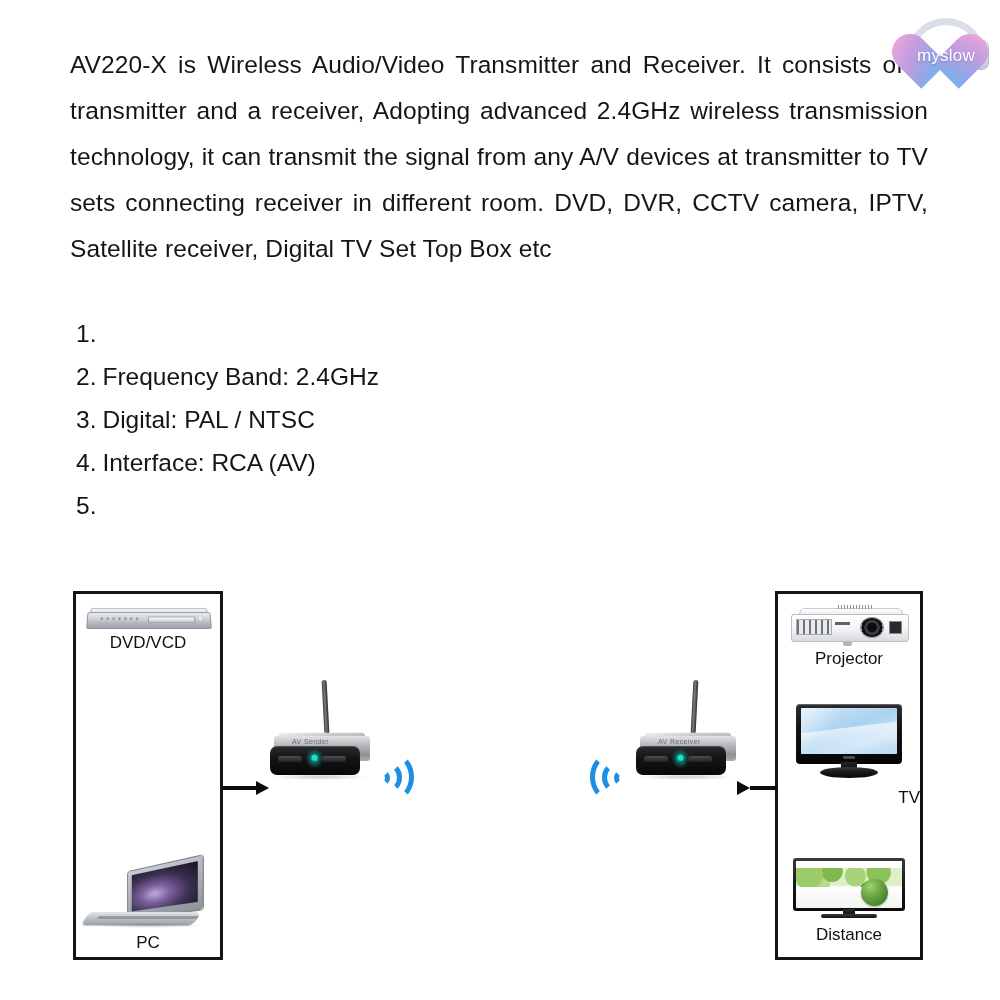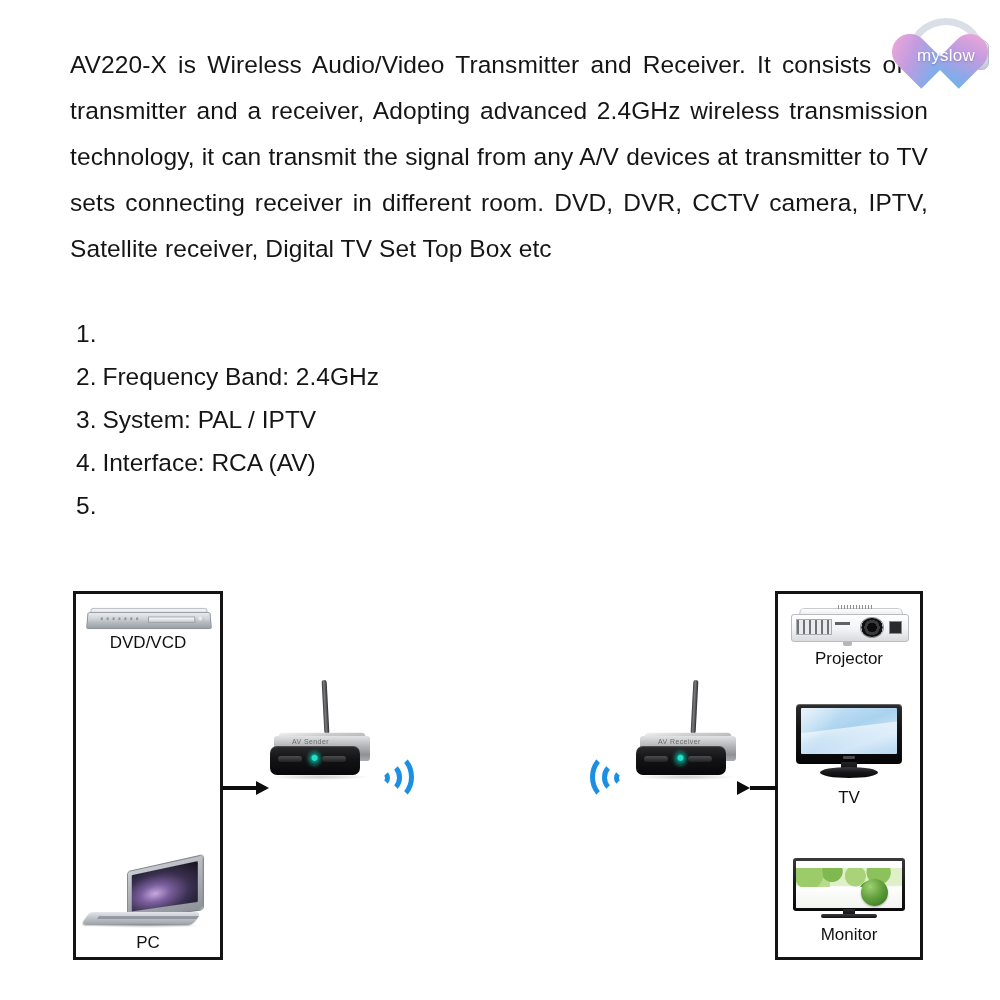--- a/index.html
+++ b/index.html
@@ -502,21 +502,21 @@
 <div id="spec-list">
   <div class="spec-row">
     <span class="spec-num">1.</span>
   </div>
   <div class="spec-row">
     <span class="spec-num">2.</span>
     <span class="spec-text">Frequency Band: 2.4GHz</span>
   </div>
   <div class="spec-row">
     <span class="spec-num">3.</span>
-    <span class="spec-text">System: PAL / IPTV</span>
+    <span class="spec-text">Digital: PAL / NTSC</span>
   </div>
   <div class="spec-row">
     <span class="spec-num">4.</span>
     <span class="spec-text">Interface: RCA (AV)</span>
   </div>
   <div class="spec-row tight">
     <span class="spec-num">5.</span>
   </div>
 </div>
 
@@ -560,21 +560,21 @@
           <div class="front"></div>
         <div class="vents"></div>
           <div class="brand"></div>
           <div class="lens"></div>
         <div class="port"></div>
           <div class="foot"></div>
       </div>
       <div class="device-label">Projector</div>
     </div>
 
-    <div class="device-cell" style="top:110px;">
+    <div class="device-cell" style="top:110px;text-align:right;">
       <div class="device-art tv">
         <div class="bezel"></div>
           <div class="panel"></div>
         <div class="chin-logo"></div>
           <div class="neck"></div>
           <div class="stand"></div>
       </div>
       <div class="device-label" style="margin-top:10px;">TV</div>
     </div>
 
@@ -582,21 +582,21 @@
       <div class="device-art monitor">
         <div class="bezel">
             <div class="panel">
               <div class="band"></div>
               <div class="ball"></div>
             </div>
           </div>
         <div class="neck"></div>
           <div class="stand"></div>
       </div>
-      <div class="device-label" style="margin-top:5px;">Monitor</div>
+      <div class="device-label" style="margin-top:5px;">Distance</div>
     </div>
 
   </div>
 
   <div class="arrow" style="left:223px; top:221px; width:46px;">
     <div class="shaft" style="width:33px;"></div>
     <div class="head" style="left:33px;"></div>
   </div>
 
   <div id="tx" class="avbox" style="left:262px; top:120px;">

